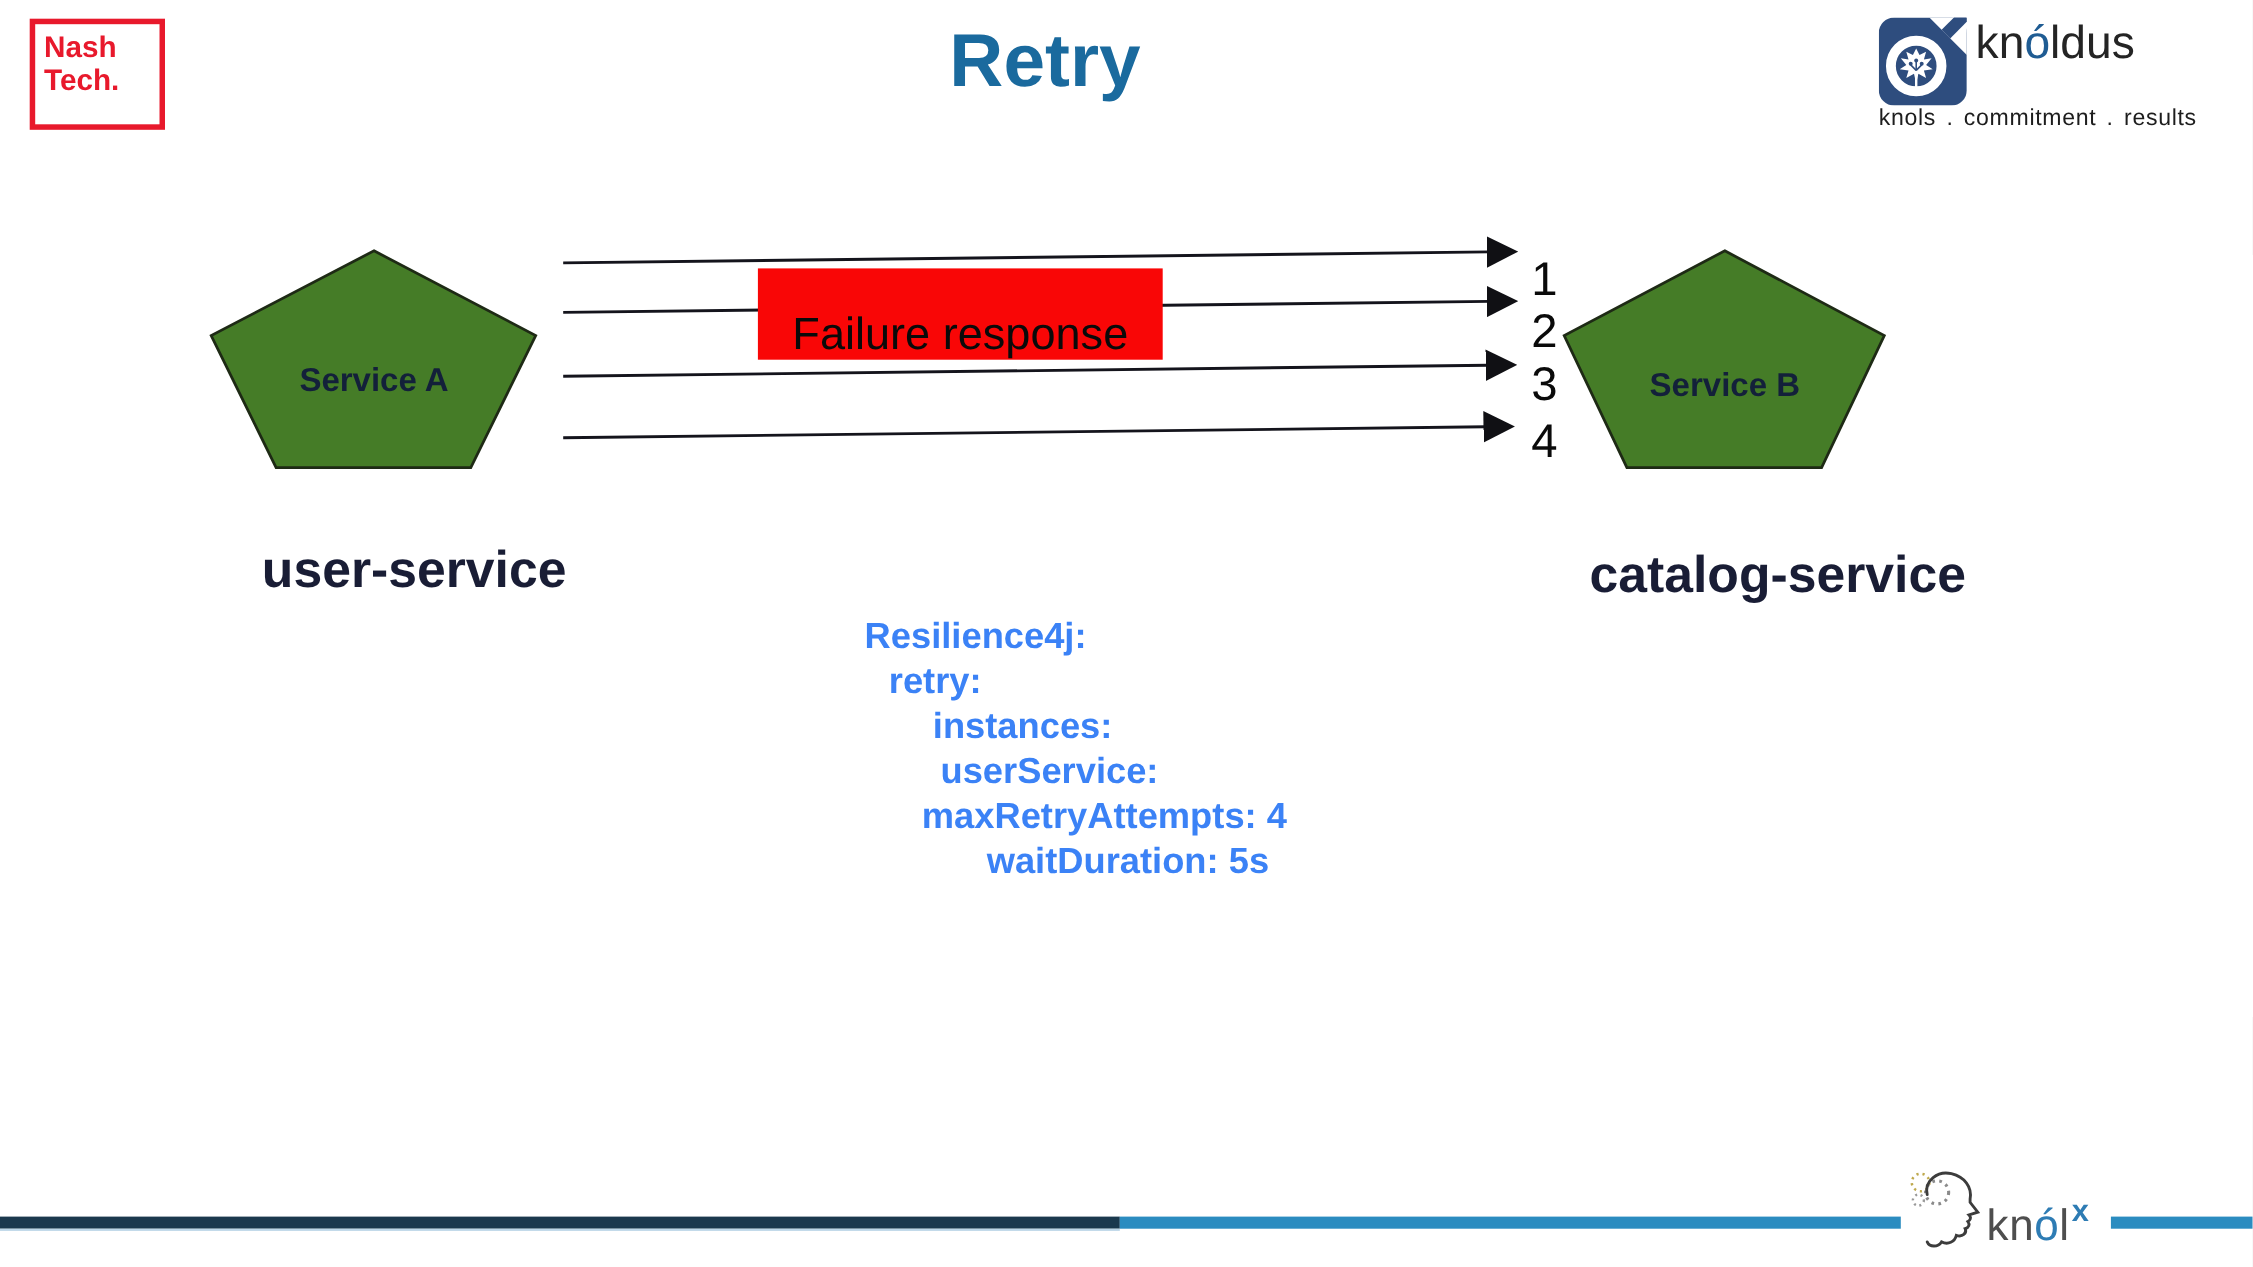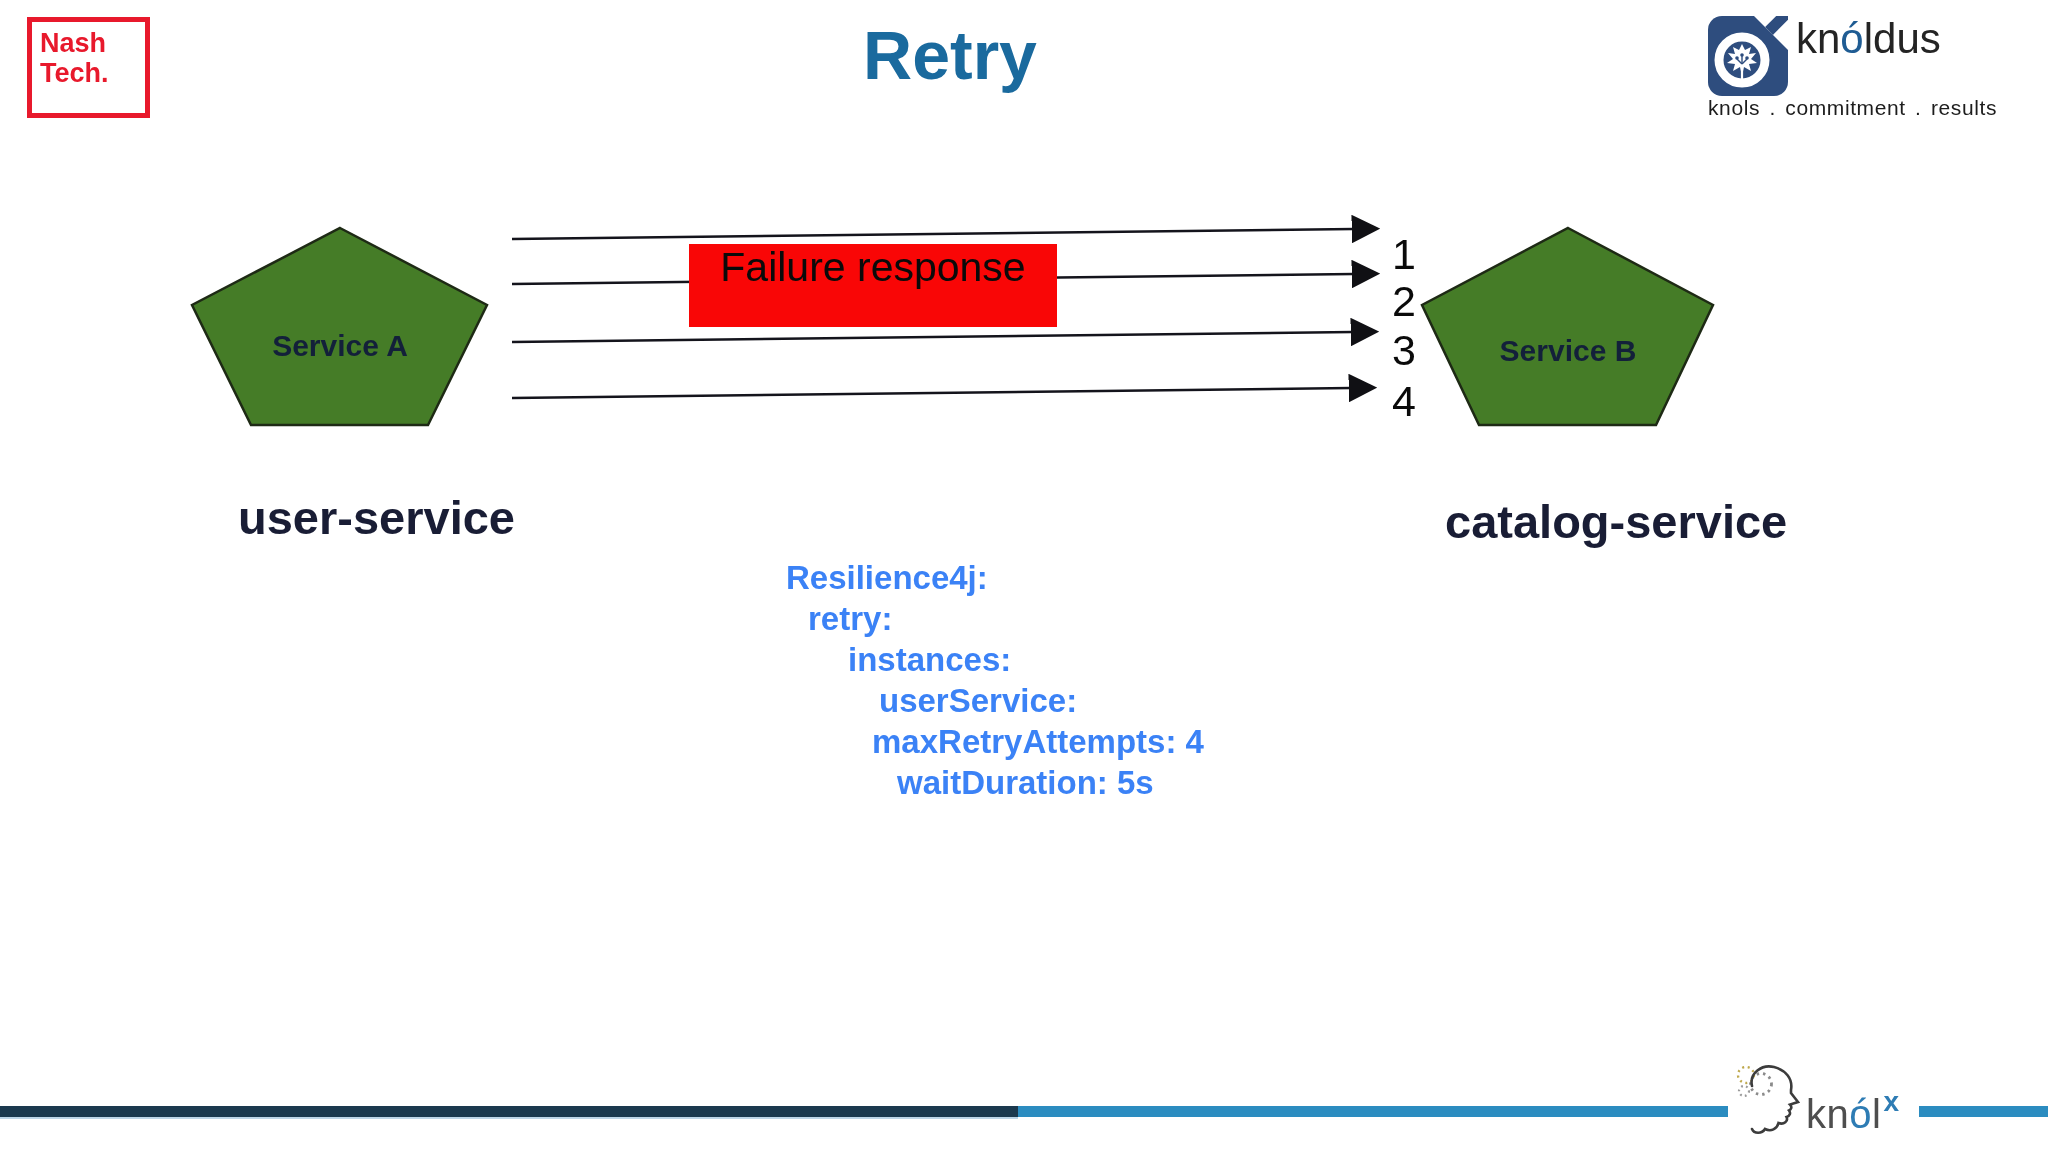--- a/index.html
+++ b/index.html
@@ -37,21 +37,21 @@
   
   .diagram-layer{position:absolute;left:0;top:0;z-index:1;}
   .svc-label{
     position:absolute;width:260px;text-align:center;z-index:2;
     font-size:30px;font-weight:bold;color:#13203a;line-height:36px;
   }
   .svc-label.a{left:210px;top:328px;}
   .svc-label.b{left:1438px;top:333px;}
   .failure-box{
     position:absolute;left:689px;top:244px;width:368px;height:83px;z-index:3;
-    background:#f90606;display:flex;align-items:flex-start;justify-content:center;
+    background:#f90606;display:flex;align-items:flex-end;justify-content:center;
     font-size:41px;color:#0a0a0a;font-family:"Liberation Sans",sans-serif;
   }
   .attempt-num{
     position:absolute;left:1382px;width:44px;text-align:center;z-index:2;
     font-size:43px;line-height:43px;color:#0a0a0a;
   }
   .caption{
     position:absolute;font-size:47px;font-weight:bold;color:#191d35;z-index:2;white-space:nowrap;
   }
   .caption.user{left:238px;top:490px;}
@@ -132,22 +132,22 @@
   <div class="attempt-num" style="top:329px;">3</div>
   <div class="attempt-num" style="top:380px;">4</div>
 
   <div class="caption user">user-service</div>
   <div class="caption catalog">catalog-service</div>
 
   <div class="config">
     <div class="cfg-line" style="margin-left:0;">Resilience4j:</div>
     <div class="cfg-line" style="margin-left:22px;">retry:</div>
     <div class="cfg-line" style="margin-left:62px;">instances:</div>
-    <div class="cfg-line" style="margin-left:93px;">userService:</div>
-    <div class="cfg-line" style="margin-left:86px;">maxRetryAttempts: 4</div>
+    <div class="cfg-line" style="margin-left:69px;">userService:</div>
+    <div class="cfg-line" style="margin-left:52px;">maxRetryAttempts: 4</div>
     <div class="cfg-line" style="margin-left:111px;">waitDuration: 5s</div>
   </div>
 
   <div class="bar-dark"></div>
   <div class="bar-blue"></div>
   <div class="bar-underline"></div>
 
   <div class="knolx">
     <svg class="knolx-head" width="76" height="76" viewBox="0 0 76 76">
       <circle cx="12" cy="13" r="8" stroke="#bfa94e" stroke-width="2.3" fill="none" stroke-dasharray="2 3.6"></circle>

